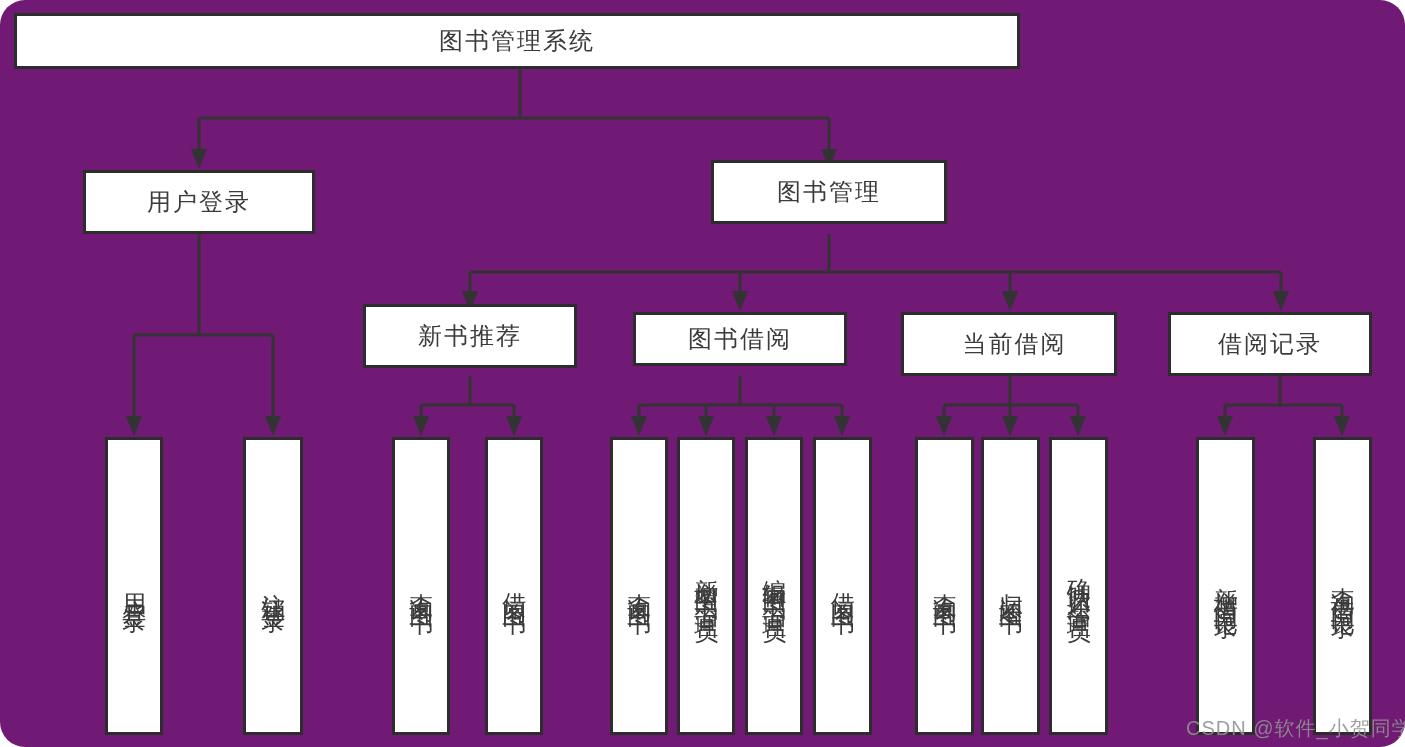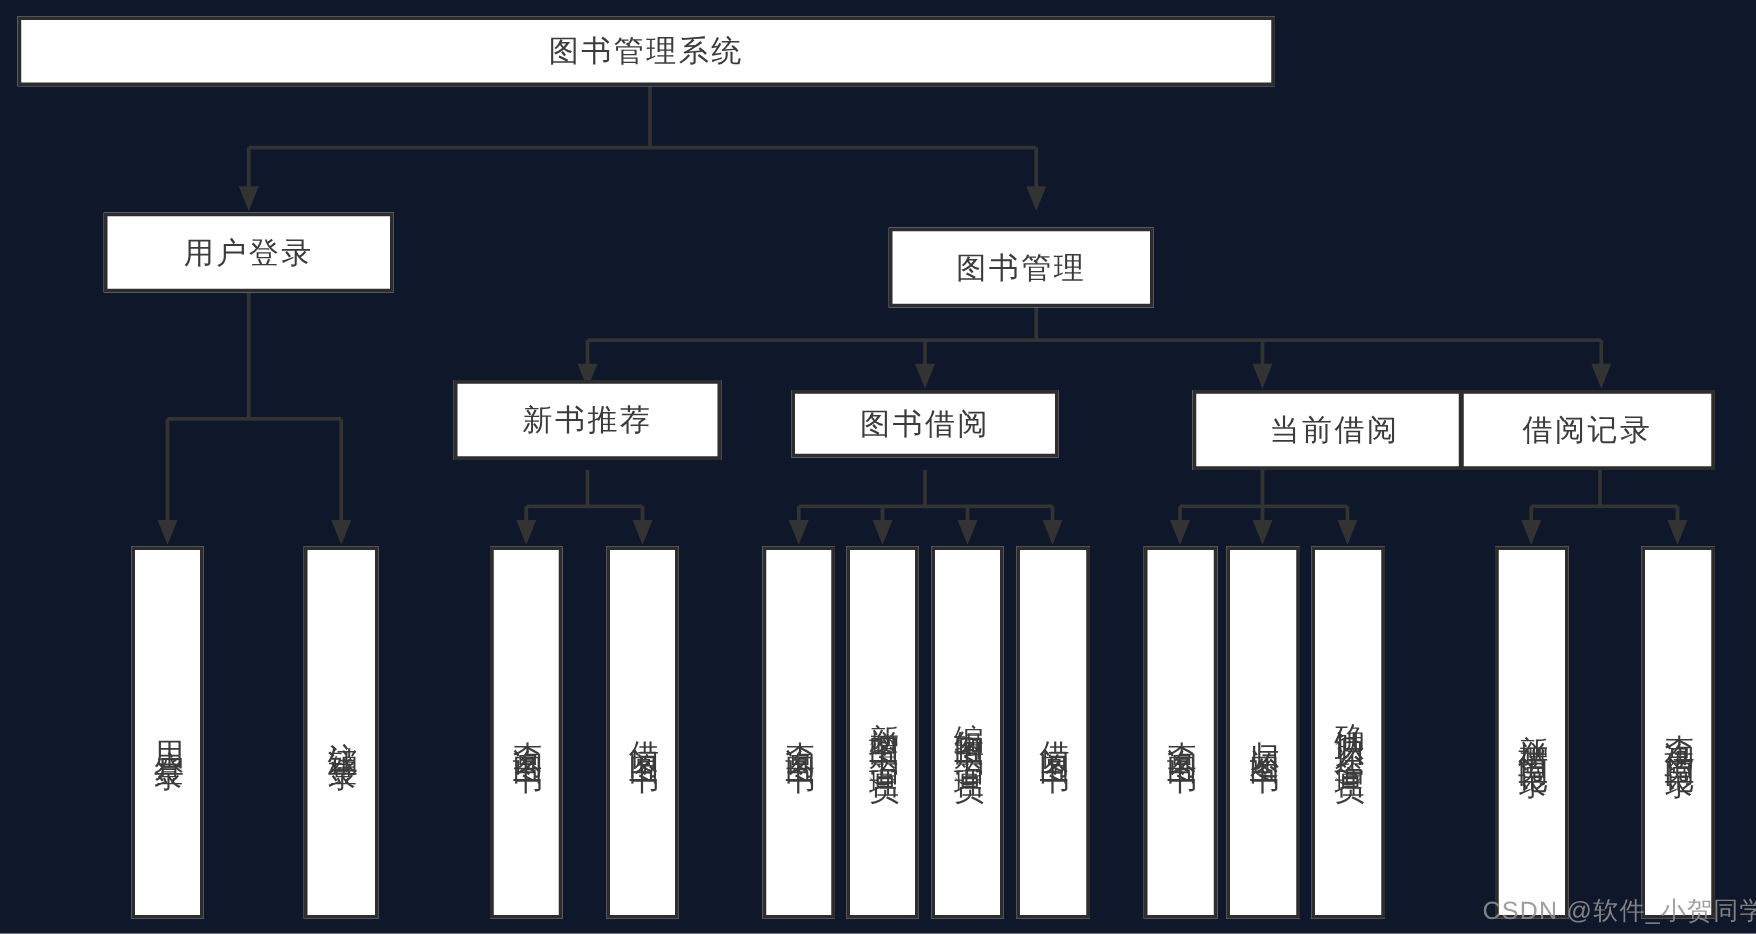--- a/index.html
+++ b/index.html
@@ -1,22 +1,23 @@
 <!DOCTYPE html>
 <html><head>
 <meta charset="utf-8">
 <style>
   html, body { margin: 0; padding: 0; background: #ffffff; }
   .canvas {
     position: relative;
     width: 1405px;
     height: 747px;
-    background: #0f172a;
+    background: #701a75;
     font-family: "Liberation Sans", sans-serif;
     overflow: hidden;
+    border-radius: 25px;
   }
   svg.connectors {
     position: absolute;
     left: 0; top: 0;
     width: 1405px; height: 747px;
     z-index: 1;
   }
   .node {
     position: absolute;
     box-sizing: border-box;
@@ -87,31 +88,31 @@
     </g>
   </svg>
 
   <div class="node" style="left:14px; top:13px; width:1006px; height:56px;">
     <span>图书管理系统</span>
   </div>
 
   <div class="node" style="left:83px; top:170px; width:232px; height:64px;">
     <span>用户登录</span>
   </div>
-  <div class="node" style="left:711px; top:182px; width:212px; height:64px;">
+  <div class="node" style="left:711px; top:160px; width:236px; height:64px;">
     <span>图书管理</span>
   </div>
 
   <div class="node" style="left:363px; top:304px; width:214px; height:64px;">
     <span>新书推荐</span>
   </div>
   <div class="node" style="left:633px; top:312px; width:214px; height:54px;">
     <span>图书借阅</span>
   </div>
-  <div class="node" style="left:954px; top:312px; width:216px; height:64px;padding-left:11px;">
+  <div class="node" style="left:901px; top:312px; width:216px; height:64px;padding-left:11px;">
     <span>当前借阅</span>
   </div>
   <div class="node" style="left:1168px; top:312px; width:204px; height:64px;">
     <span>借阅记录</span>
   </div>
 
   <div class="node leaf" style="left:105px; top:437px; width:58px; height:298px;">
     <span class="vtext">用户登录</span>
   </div>
   <div class="node leaf" style="left:243px; top:437px; width:60px; height:298px;">

